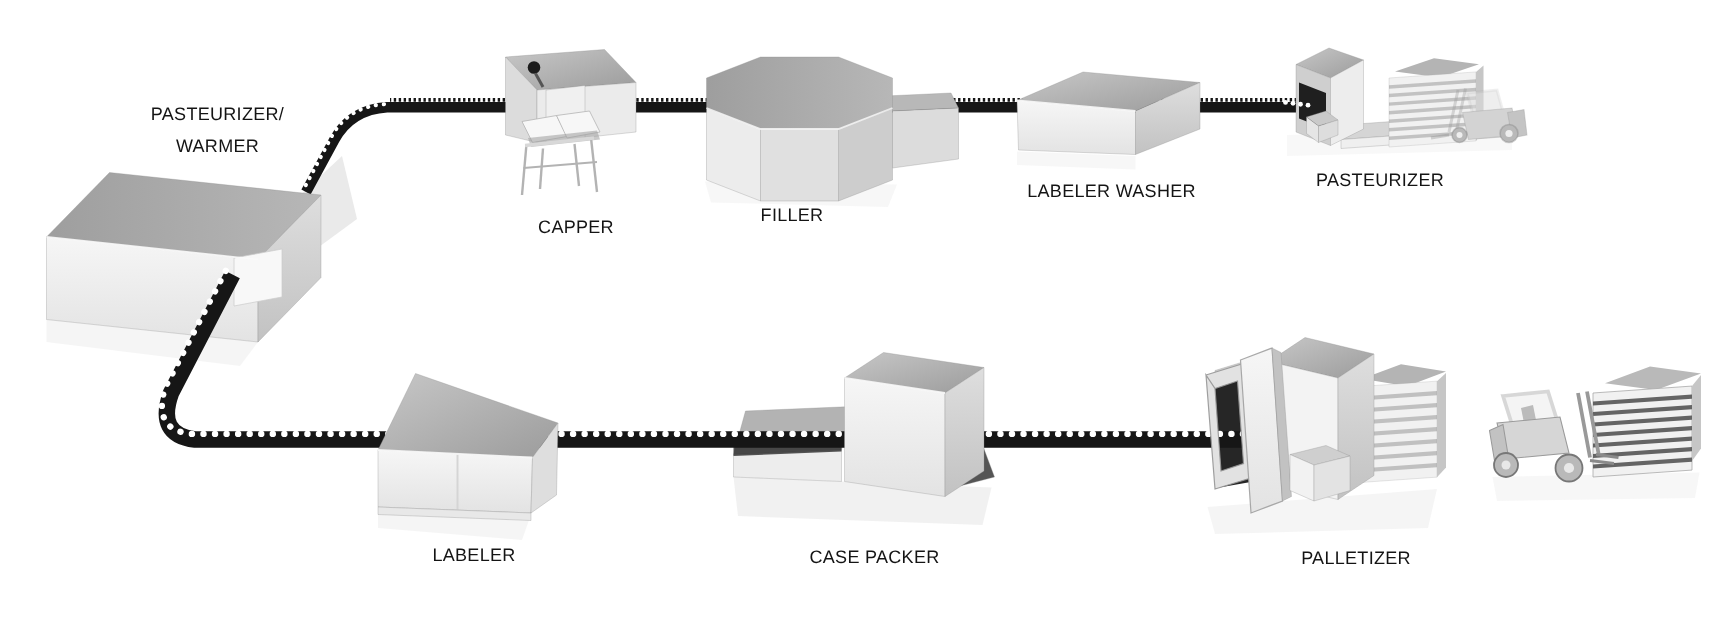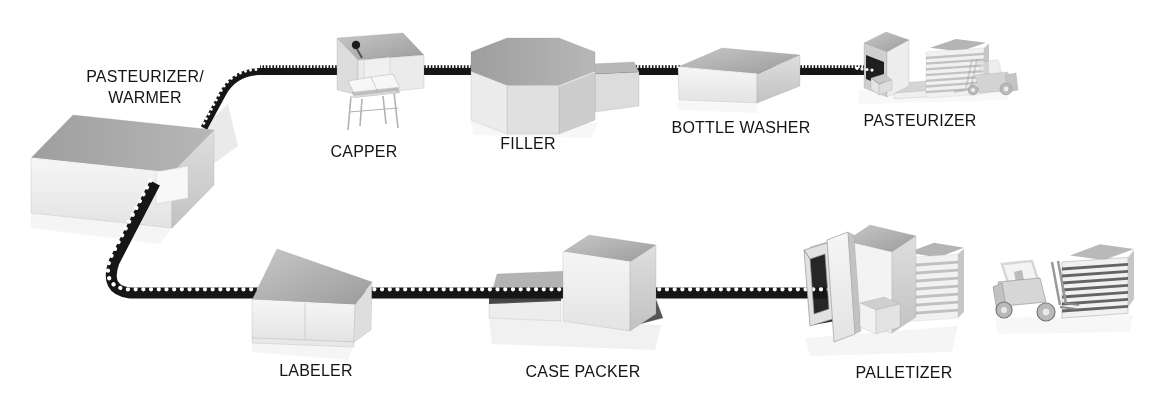--- a/index.html
+++ b/index.html
@@ -1,20 +1,20 @@
 <!DOCTYPE html>
 <html><head>
 <meta charset="utf-8">
 <style>
   html,body{margin:0;padding:0;background:#ffffff;}
   #stage{position:relative;width:1152px;height:420px;background:#ffffff;overflow:hidden;
          font-family:"Liberation Sans",sans-serif;}
   #stage svg{position:absolute;left:0;top:0;}
   .machine-label{position:absolute;transform:translateX(-50%);
-    font-size:16px;line-height:21px;color:#141414;letter-spacing:.2px;
+    font-size:12px;line-height:21px;color:#141414;letter-spacing:.2px;
     white-space:pre-line;text-align:center;font-weight:400;}
   polygon,path,rect{shape-rendering:geometricPrecision;}
 </style>
 </head>
 <body>
 
 <div id="stage">
 <svg width="1152" height="420" viewBox="0 0 1152 420">
   <defs>
     <linearGradient id="gTop" x1="0" y1="0" x2="1" y2="1">
@@ -222,20 +222,20 @@
     <polygon points="993,287 1002,283 1006,307 997,311" fill="#c2c2c2" stroke="#9a9a9a" stroke-width="0.7"></polygon>
     <circle cx="1004" cy="310" r="8" fill="#b9b9b9" stroke="#777" stroke-width="1.2"></circle>
     <circle cx="1004" cy="310" r="3" fill="#e8e8e8"></circle>
     <circle cx="1046" cy="312" r="9" fill="#b9b9b9" stroke="#777" stroke-width="1.2"></circle>
     <circle cx="1046" cy="312" r="3.4" fill="#e8e8e8"></circle>
   </g>
 </svg>
 
 <div class="machine-label" style="left:145px;top:66px;width:140px;">PASTEURIZER/
 WARMER</div>
-<div class="machine-label" style="left:364px;top:141px;">CAPPER</div>
+<div class="machine-label" style="left:384px;top:141px;">CAPPER</div>
 <div class="machine-label" style="left:528px;top:133px;">FILLER</div>
-<div class="machine-label" style="left:741px;top:117px;">BOTTLE WASHER</div>
+<div class="machine-label" style="left:741px;top:117px;">LABELER WASHER</div>
 <div class="machine-label" style="left:920px;top:110px;">PASTEURIZER</div>
 <div class="machine-label" style="left:316px;top:360px;text-align:right;">LABELER</div>
 <div class="machine-label" style="left:583px;top:361px;">CASE PACKER</div>
 <div class="machine-label" style="left:904px;top:362px;">PALLETIZER</div>
 </div>
 
 </body></html>

